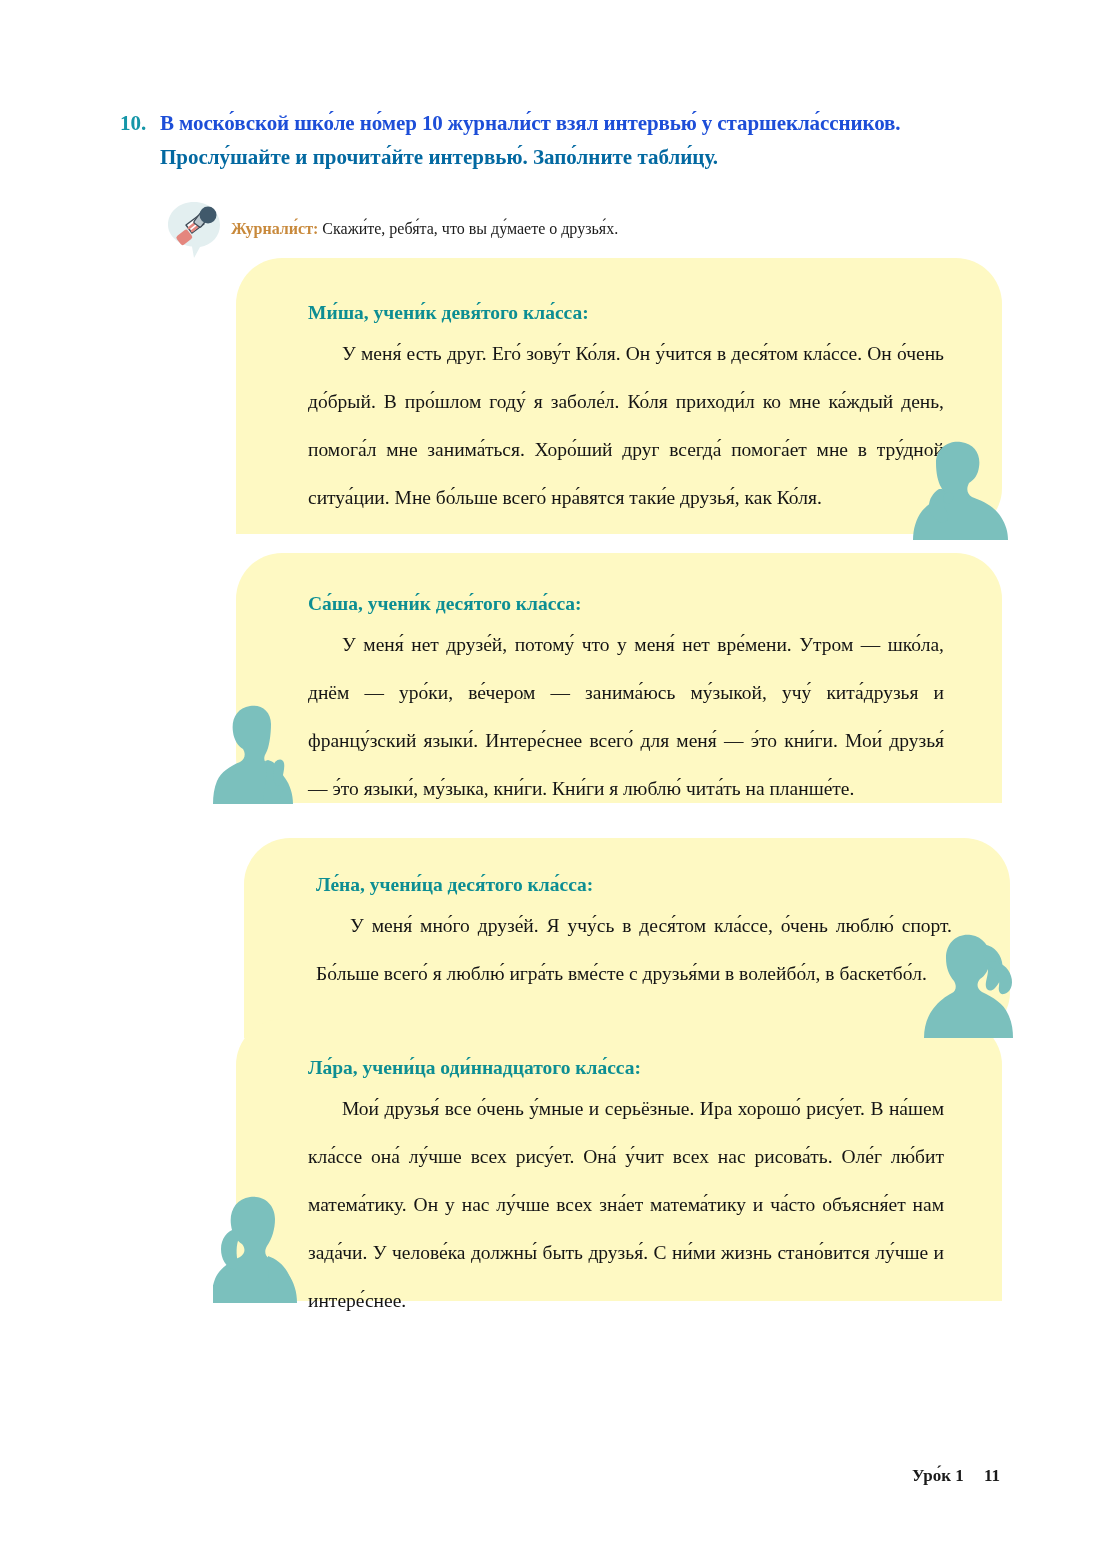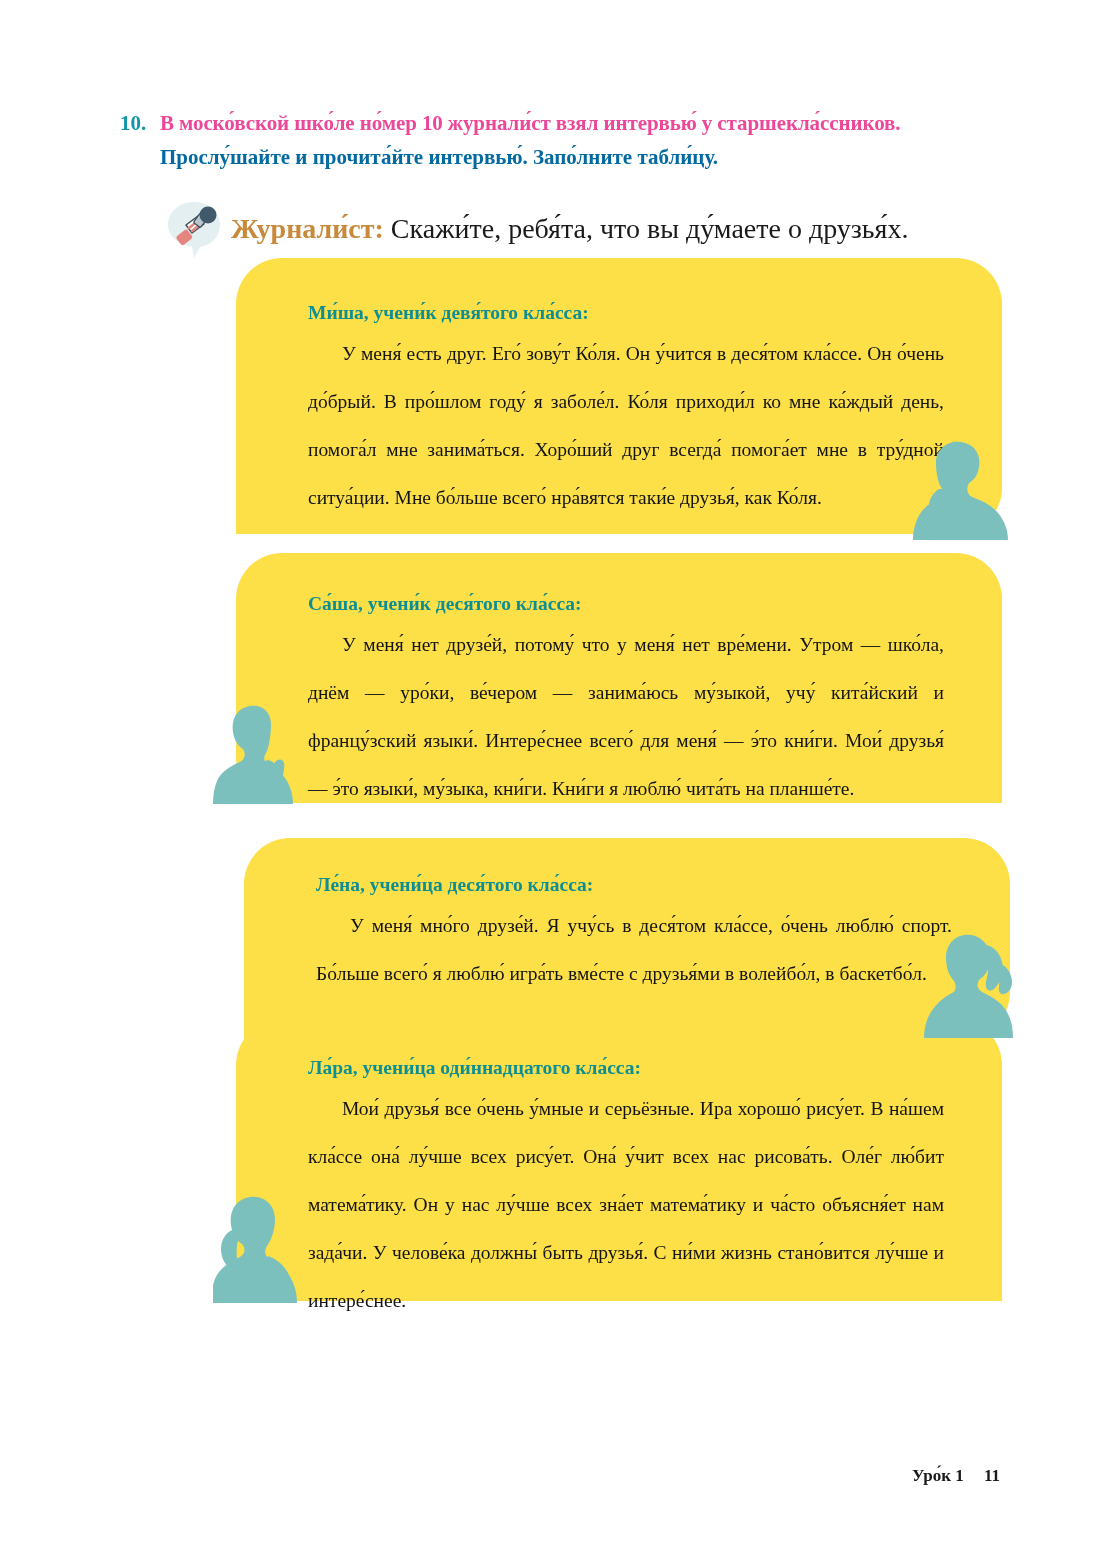--- a/index.html
+++ b/index.html
@@ -60,21 +60,21 @@
   .ex-num {
     color: #1596a8;
     font-family: "Liberation Serif", serif;
     font-weight: bold;
     font-size: 21px;
     line-height: 34px;
     width: 40px;
     flex: 0 0 40px;
   }
   .ex-text {
-    color: #ec4899;
+    color: #1d4ed8;
     font-family: "Liberation Serif", serif;
     font-weight: bold;
     font-size: 21px;
     line-height: 34px;
     letter-spacing: -0.1px;
   }
   .ex-line2 {
     margin-left: 40px;
     color: #0369a1;
     font-family: "Liberation Serif", serif;
@@ -94,33 +94,33 @@
   }
   .mic-badge {
     position: relative;
     width: 62px;
     height: 62px;
     flex: 0 0 62px;
   }
   .journ-text {
     margin-left: 6px;
     font-family: "Liberation Serif", serif;
-    font-size: 28px;
+    font-size: 16px;
     color: #1a1a1a;
     white-space: nowrap;
   }
   .journ-label {
     color: #c8893b;
     font-weight: bold;
   }
 
   
   .bubble {
     position: absolute;
-    background: #fde047;
+    background: #fef9c3;
     z-index: 1;
   }
   .b-odd {
     border-radius: 46px 46px 46px 0px;
   }
   .b-even {
     border-radius: 46px 46px 0px 46px;
   }
   .bubble .inner {
     position: relative;
@@ -225,21 +225,21 @@
                C40 59 41 55 38 50 C35 45 33 36 33 26 Z"></path>
       <path d="M36 52 C30 56 26 62 26 69 C26 76 30 81 35 84 C38 86 41 86 43 84
                C46 82 46 78 44 75 C41 71 40 66 42 62 C43 58 42 54 39 52 Z"></path>
       <path d="M41 58 C44 55 48 54 50 57 C52 60 50 64 47 66 C44 68 41 66 40 63 Z"></path>
     </g>
   </svg>
 
   <div class="bubble b-even" style="left:236px; top:553px; width:766px; height:250px; padding:40px 58px 0 72px; box-sizing:border-box;">
     <div class="inner">
       <div class="sp-name">Са́ша, учени́к деся́того кла́сса:</div>
-      <div class="sp-body">У меня́ нет друзе́й, потому́ что у меня́ нет вре́мени. Утром — шко́ла, днём — уро́ки, ве́чером — занима́юсь му́зыкой, учу́ кита́йский и францу́зский языки́. Интере́снее всего́ для меня́ — э́то кни́ги. Мои́ друзья́ — э́то языки́, му́зыка, кни́ги. Кни́ги я люблю́ чита́ть на планше́те.</div>
+      <div class="sp-body">У меня́ нет друзе́й, потому́ что у меня́ нет вре́мени. Утром — шко́ла, днём — уро́ки, ве́чером — занима́юсь му́зыкой, учу́ кита́друзья и францу́зский языки́. Интере́снее всего́ для меня́ — э́то кни́ги. Мои́ друзья́ — э́то языки́, му́зыка, кни́ги. Кни́ги я люблю́ чита́ть на планше́те.</div>
     </div>
   </div>
   <svg class="silho" style="left:213px; top:702px; width:96px; height:102px;" viewBox="0 0 96 102">
     <g fill="#7bc0bd">
       <path d="M58 22 C58 9 48 2 37 4 C24 6 18 17 20 30 C21 38 25 44 30 47
                C33 52 32 57 27 60 C17 64 8 70 4 79 C1 86 0 94 0 102
                L80 102 C80 92 77 83 72 76 C67 69 61 65 55 62
                C51 60 50 56 53 51 C56 46 58 33 58 22 Z"></path>
       <path d="M55 58 C62 60 68 66 70 73 C72 80 71 88 68 94 C66 99 62 102 58 102
                L50 102 C50 93 52 84 53 76 C54 69 53 63 52 59 Z"></path>

